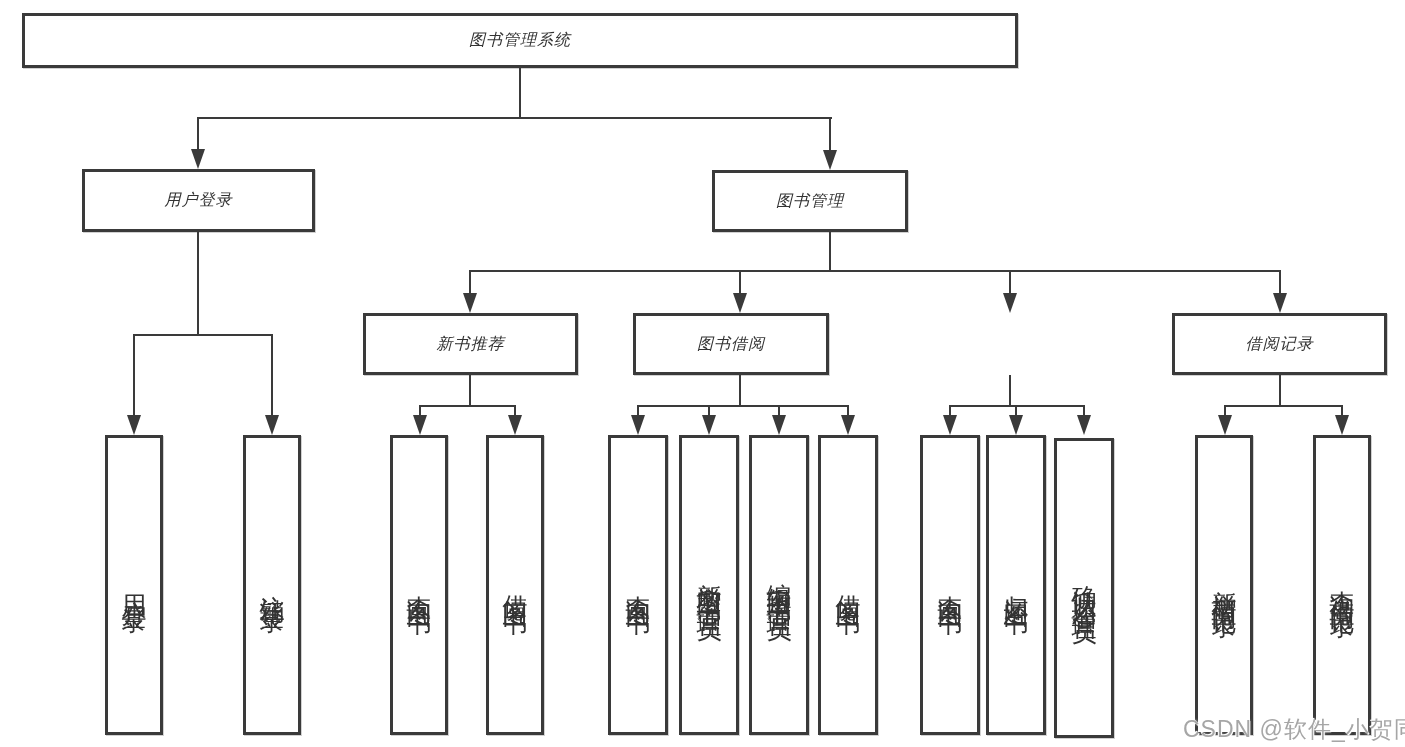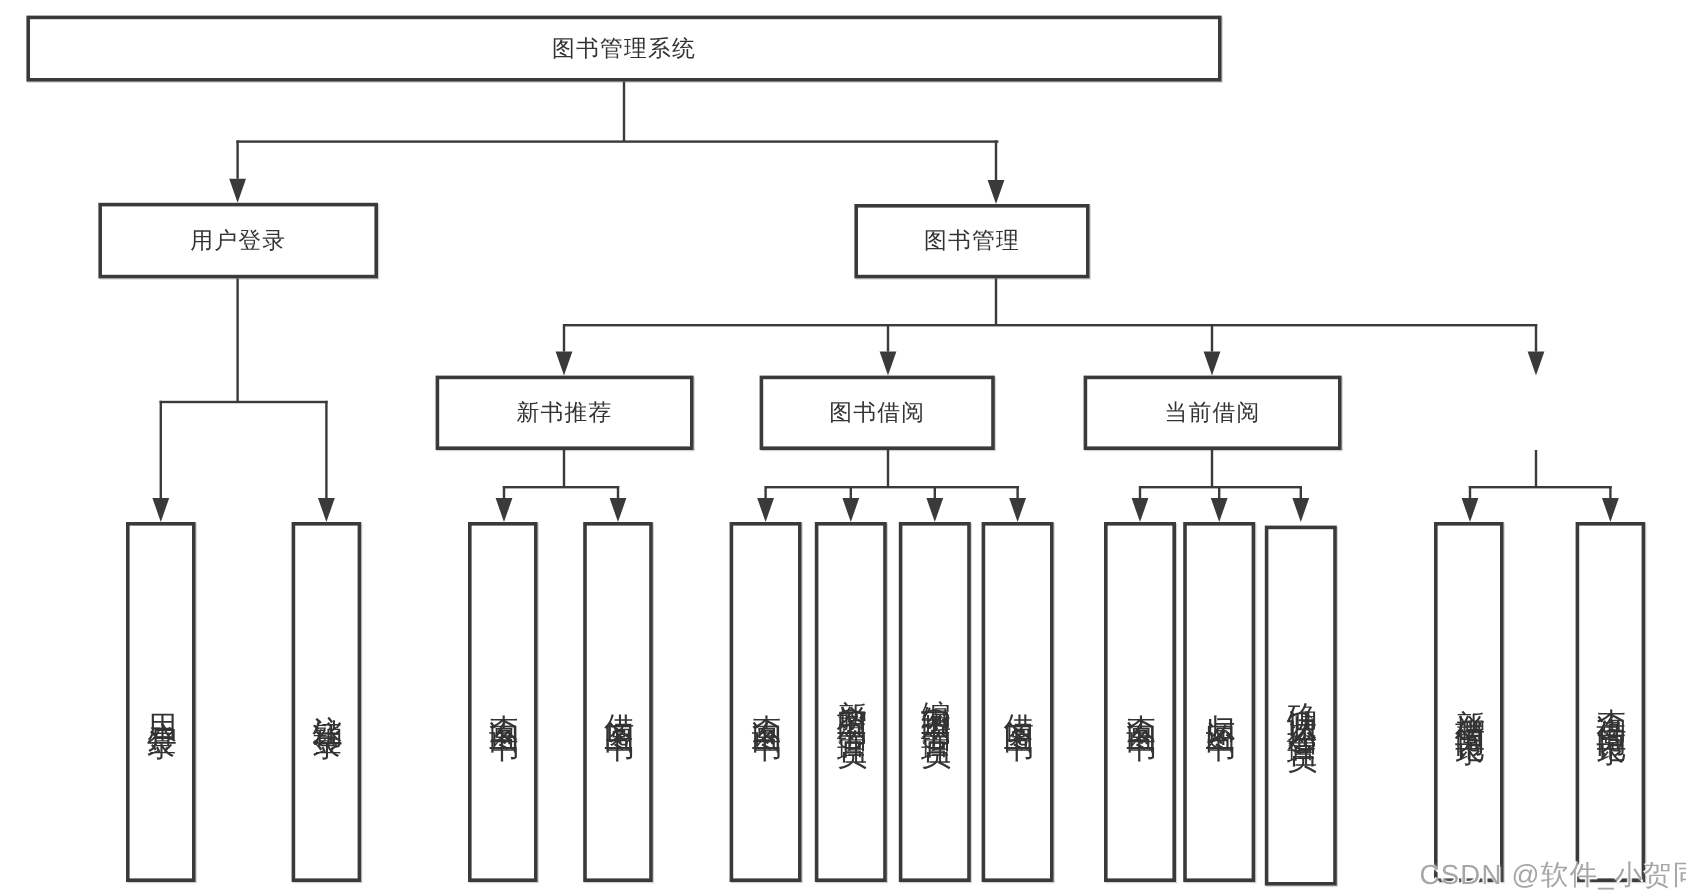--- a/index.html
+++ b/index.html
@@ -15,21 +15,21 @@
     position: absolute;
     box-sizing: border-box;
     border: 3px solid #3a3a3a;
     background: #ffffff;
     color: #333333;
     display: flex;
     align-items: center;
     justify-content: center;
     box-shadow: 1px 1px 0 rgba(0,0,0,0.18);
   }
-  .node.h { font-size: 19px; letter-spacing: 1px; }
+  .node.h { font-size: 16px; letter-spacing: 1px; font-style: italic; }
   .node.v {
     writing-mode: vertical-rl;
     text-orientation: mixed;
     font-size: 25px;
     letter-spacing: 5px;
     line-height: 1;
   }
   .line {
     position: absolute;
     background: #3a3a3a;
@@ -81,21 +81,21 @@
   <div class="ahead" style="left:463px;top:293px"></div>
   <div class="line" style="left:739px;top:270px;width:2px;height:23px"></div>
   <div class="ahead" style="left:733px;top:293px"></div>
   <div class="line" style="left:1009px;top:270px;width:2px;height:23px"></div>
   <div class="ahead" style="left:1003px;top:293px"></div>
   <div class="line" style="left:1279px;top:270px;width:2px;height:23px"></div>
   <div class="ahead" style="left:1273px;top:293px"></div>
 
   <div class="node h" style="left:363px;top:313px;width:215px;height:62px">新书推荐</div>
   <div class="node h" style="left:633px;top:313px;width:196px;height:62px">图书借阅</div>
-  <div class="node h" style="left:903px;top:313px;width:215px;height:62px">当前借阅</div>
+  <div class="node h" style="left:1172px;top:313px;width:215px;height:62px">借阅记录</div>
 
   <div class="line" style="left:469px;top:375px;width:2px;height:31px"></div>
   <div class="line" style="left:419px;top:405px;width:97px;height:2px"></div>
   <div class="line" style="left:419px;top:405px;width:2px;height:10px"></div>
   <div class="ahead" style="left:413px;top:415px"></div>
   <div class="line" style="left:514px;top:405px;width:2px;height:10px"></div>
   <div class="ahead" style="left:508px;top:415px"></div>
 
   <div class="line" style="left:739px;top:375px;width:2px;height:31px"></div>
   <div class="line" style="left:638px;top:405px;width:211px;height:2px"></div>

